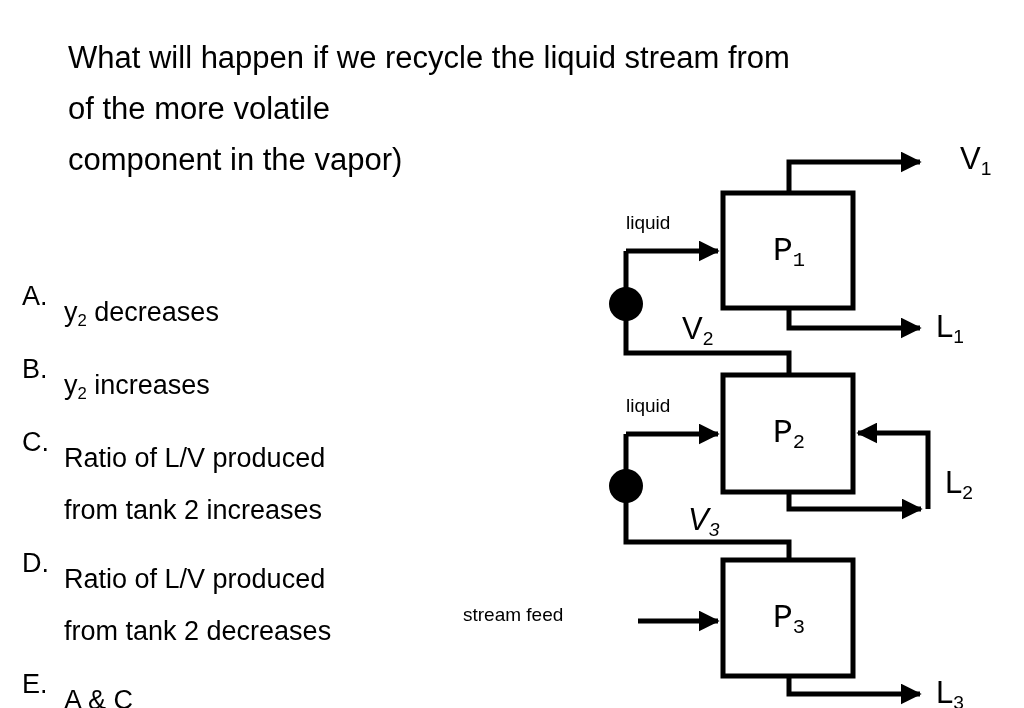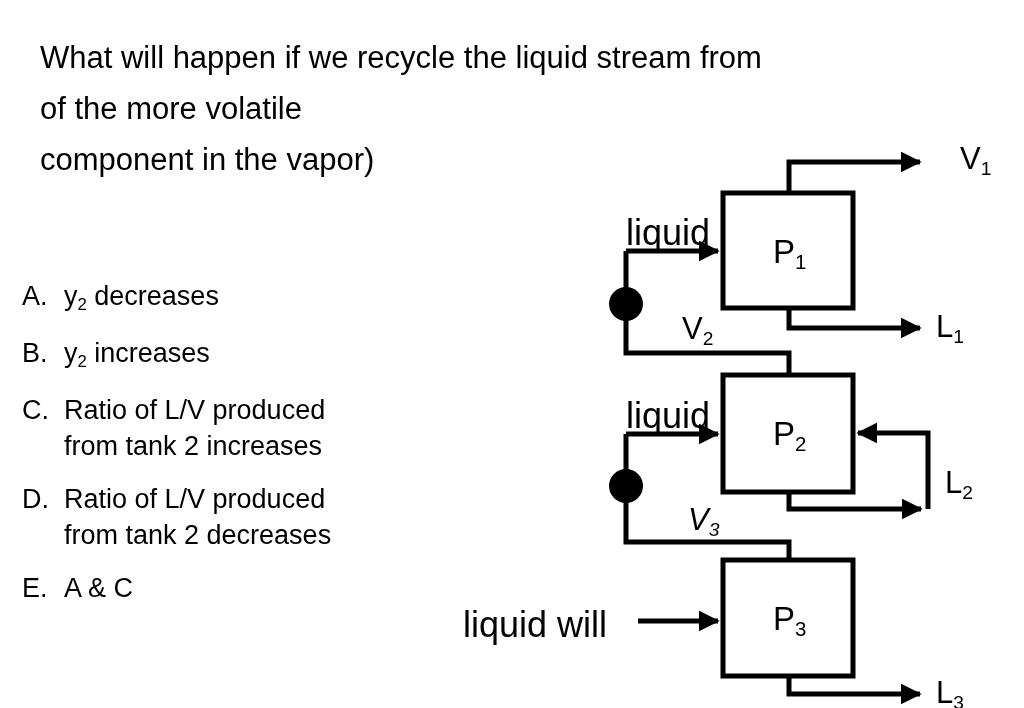--- a/index.html
+++ b/index.html
@@ -18,21 +18,21 @@
   }
   #question {
     position: absolute;
     left: 40px;
     top: 32px;
     width: 930px;
     font-size: 31px;
     line-height: 51px;
     color: #000;
   }
-  #question .qline { display: block; white-space: pre; }
+  #question .qline { display: block; white-space: pre; margin-left: 28px; }
   sub {
     font-size: 0.62em;
     vertical-align: baseline;
     position: relative;
     top: 0.30em;
   }
   #options {
     position: absolute;
     left: 22px;
     top: 278px;
@@ -44,43 +44,44 @@
     font-size: 27px;
     line-height: 36px;
     margin-bottom: 17px;
   }
   .option-letter {
     width: 42px;
     flex: 0 0 42px;
     white-space: pre;
   }
   .option-text { flex: 1 1 auto; }
-  .option-text .tline { display: block; white-space: pre; }
+  .option-text .tline { display: block; white-space: pre; margin-top: 16px; }
 
   #diagram {
     position: absolute;
     left: 0;
     top: 0;
     width: 1024px;
     height: 708px;
     pointer-events: none;
   }
   .dg-label {
     position: absolute;
     font-family: "Liberation Sans", sans-serif;
-    font-size: 36px;
+    font-size: 19px;
     color: #000;
     white-space: pre;
   }
   .dg-label.big { font-size: 31px; }
   .unit-label {
     position: absolute;
     font-size: 33px;
     color: #000;
     white-space: pre;
+    font-family: Liberation Mono, monospace;
   }
 </style>
 </head>
 <body>
 
 <div id="page">
 
   <div id="question">
     <span class="qline">What will happen if we recycle the liquid stream from</span>
     <span class="qline">of the more volatile</span>
@@ -173,15 +174,15 @@
 
   <div class="dg-label big" style="left:960px; top:141px;">V<sub>1</sub></div>
   <div class="dg-label big" style="left:936px; top:309px;text-align:right;">L<sub>1</sub></div>
   <div class="dg-label big" style="left:682px; top:311px;">V<sub>2</sub></div>
   <div class="dg-label big" style="left:945px; top:465px;">L<sub>2</sub></div>
   <div class="dg-label big" style="left:688px; top:502px;font-style:italic;">V<sub>3</sub></div>
   <div class="dg-label big" style="left:936px; top:675px;">L<sub>3</sub></div>
 
   <div class="dg-label" style="left:626px; top:212px;">liquid</div>
   <div class="dg-label" style="left:626px; top:395px;">liquid</div>
-  <div class="dg-label" style="left:463px; top:604px;">liquid will</div>
+  <div class="dg-label" style="left:463px; top:604px;">stream feed</div>
 
 </div>
 
 </body></html>

